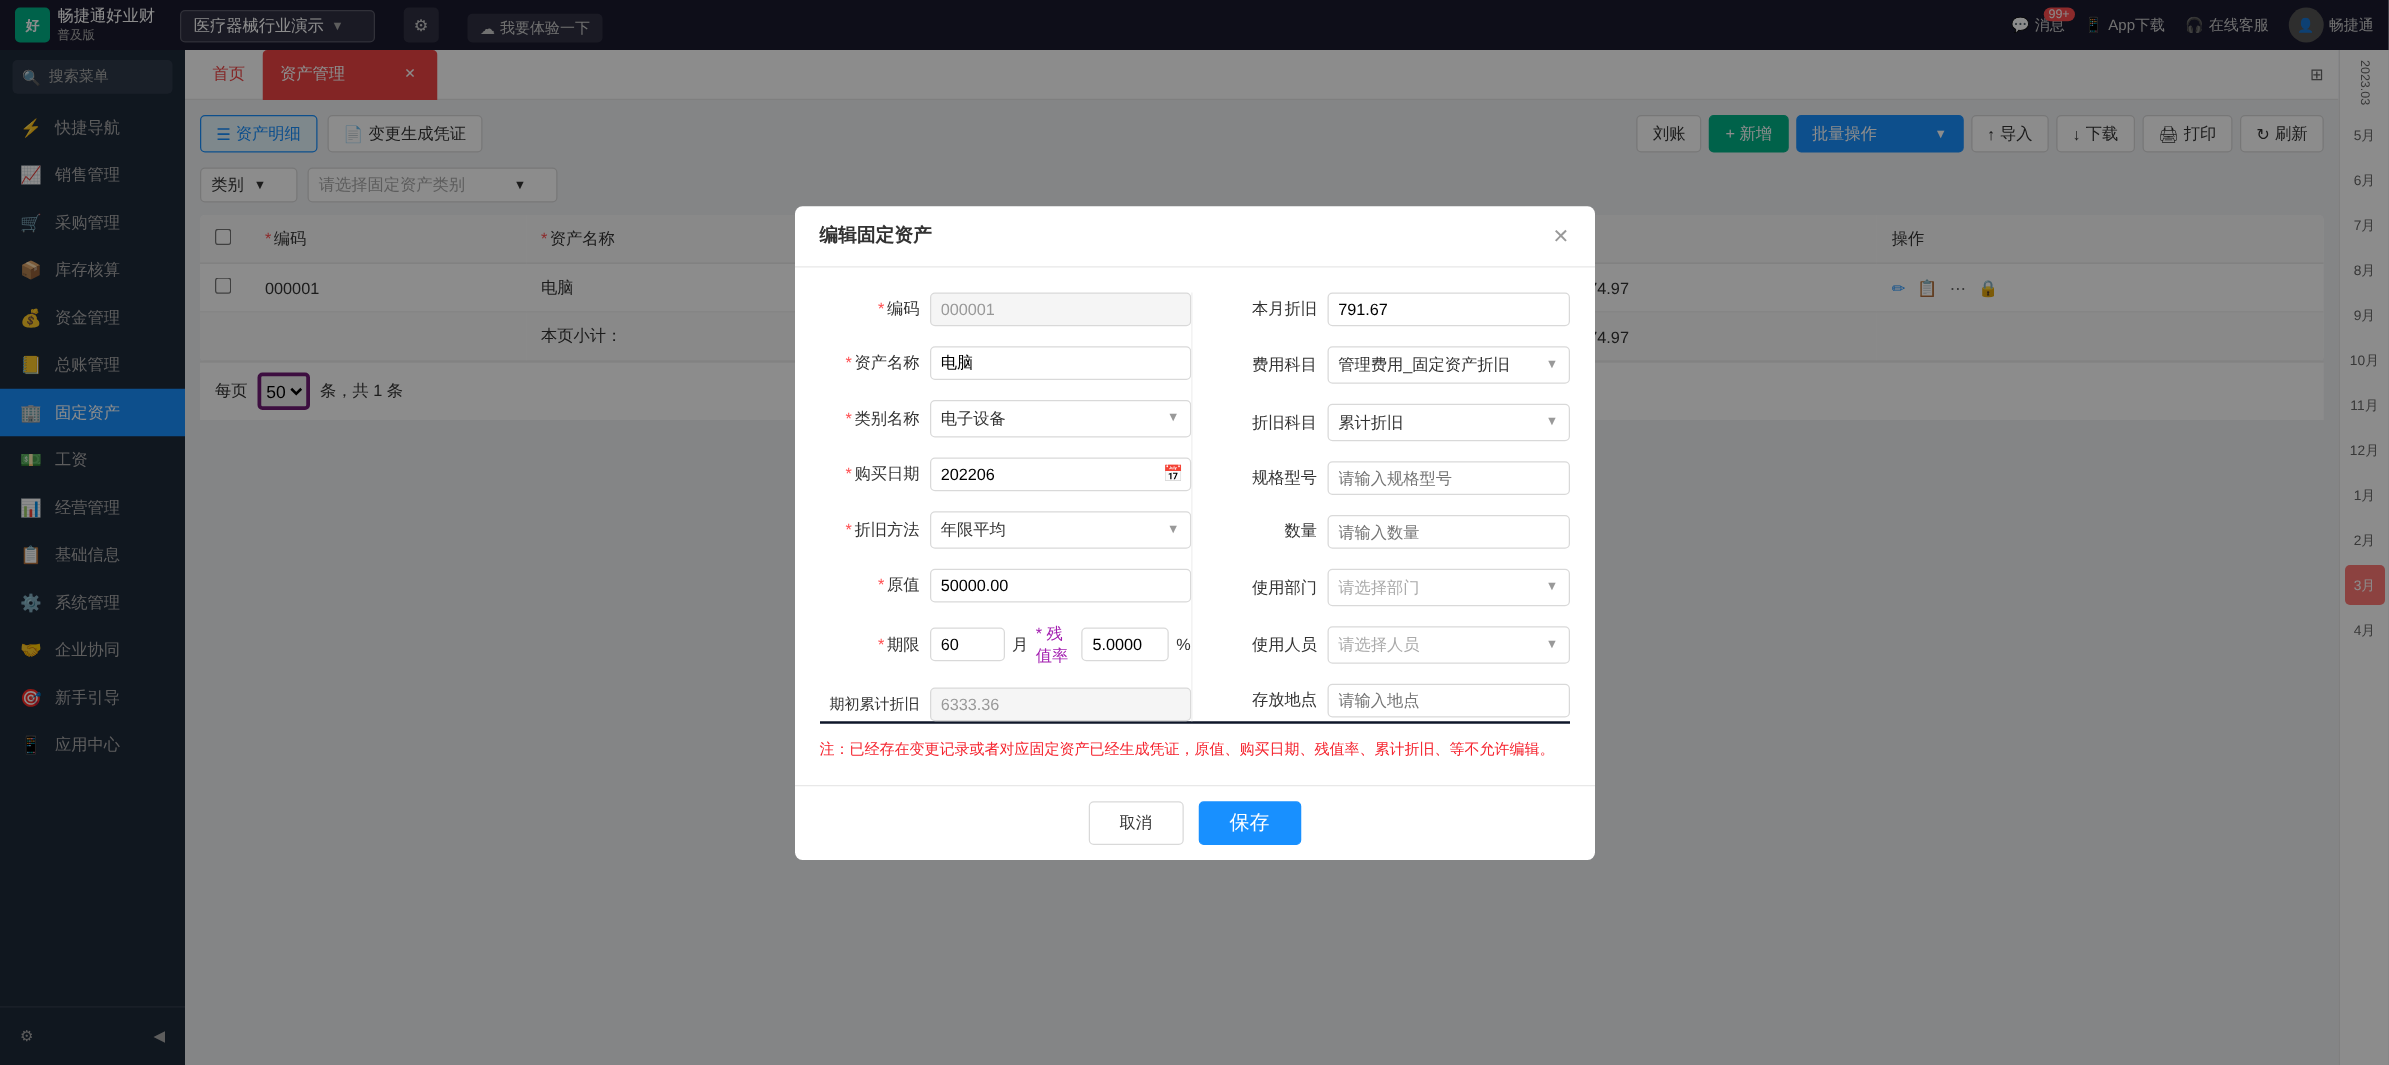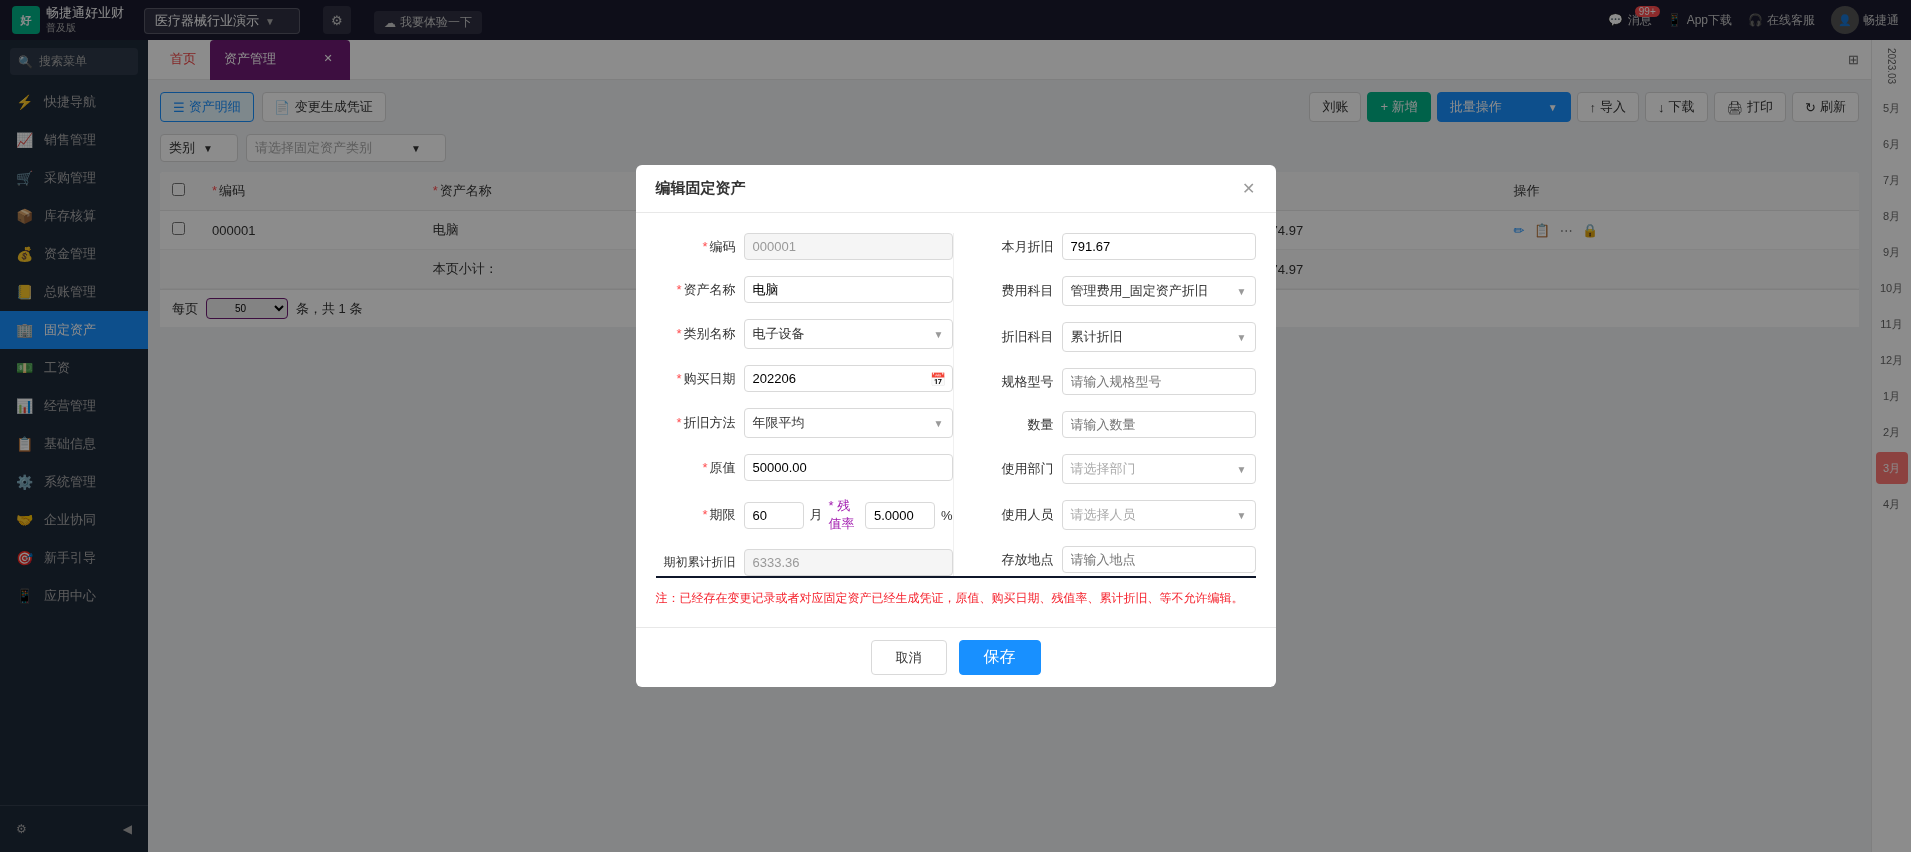--- a/index.html
+++ b/index.html
@@ -29,21 +29,21 @@
     .sidebar-search-inner { background: rgba(255,255,255,0.08); border-radius: 4px; padding: 5px 8px; display: flex; align-items: center; gap: 6px; color: #aaa; font-size: 12px; cursor: pointer; }
     .sidebar-nav-item { padding: 10px 16px; display: flex; align-items: center; gap: 10px; cursor: pointer; color: #aaa; font-size: 13px; transition: background 0.2s; }
     .sidebar-nav-item.active { background: #1890ff; color: #fff; }
     .sidebar-nav-item .nav-icon { width: 18px; height: 18px; display: flex; align-items: center; justify-content: center; font-size: 14px; }
     .sidebar-bottom { margin-top: auto; padding: 8px 0; border-top: 1px solid rgba(255,255,255,0.1); }
     .sidebar-bottom-item { padding: 8px 16px; display: flex; align-items: center; gap: 10px; cursor: pointer; color: #aaa; font-size: 12px; }
 
     
     .tab-bar { height: 40px; background: #fff; display: flex; align-items: center; border-bottom: 1px solid #e8e8e8; flex-shrink: 0; padding: 0 8px; }
     .tab-item { height: 40px; display: flex; align-items: center; padding: 0 14px; cursor: pointer; font-size: 13px; color: #666; border-bottom: 2px solid transparent; gap: 6px; }
-    .tab-item.active { background: #701a75; color: #fff; border-radius: 4px 4px 0 0; gap: 44px; }
+    .tab-item.active { background: #ef4444; color: #fff; border-radius: 4px 4px 0 0; gap: 44px; }
     .tab-item .tab-close { width: 16px; height: 16px; display: flex; align-items: center; justify-content: center; border-radius: 50%; font-size: 11px; }
     .tab-home { color: #ef4444; }
     .tab-bar-right { margin-left: auto; display: flex; align-items: center; gap: 4px; }
 
     
     .page-content { flex: 1; padding: 12px; overflow: hidden; }
     .toolbar { display: flex; align-items: center; gap: 8px; margin-bottom: 12px; }
     .btn { padding: 5px 12px; border: 1px solid #d9d9d9; background: #fff; border-radius: 4px; cursor: pointer; font-size: 13px; display: flex; align-items: center; gap: 4px; color: #333; }
     .btn.active-tab { background: #e6f7ff; border-color: #1890ff; color: #1890ff; }
     .btn-primary { background: #1890ff; color: #fff; border-color: #1890ff; gap: 46px; }
@@ -51,21 +51,21 @@
     .filter-bar { display: flex; align-items: center; gap: 8px; margin-bottom: 10px; }
     .filter-select { padding: 4px 24px 4px 8px; border: 1px solid #d9d9d9; border-radius: 4px; font-size: 13px; background: #fff; cursor: pointer; position: relative; display: flex; align-items: center; gap: 4px; }
 
     
     .table-container { background: #fff; border-radius: 4px; overflow: hidden; }
     .table { width: 100%; border-collapse: collapse; }
     .table th { background: #fafafa; padding: 10px 12px; text-align: left; font-weight: 500; border-bottom: 1px solid #e8e8e8; font-size: 13px; color: #333; }
     .table td { padding: 10px 12px; border-bottom: 1px solid #f0f0f0; font-size: 13px; color: #333; }
     .table .required { color: #ff4d4f; margin-right: 2px; }
     .table-footer { display: flex; align-items: center; gap: 8px; padding: 8px 12px; background: #fff; border-top: 1px solid #e8e8e8; font-size: 13px; color: #333; }
-    .page-select { padding: 3px 24px; border: 1px solid #701a75; border-radius: 4px; font-size: 10px; }
+    .page-select { padding: 3px 0; border: 3px solid #701a75; border-radius: 4px; font-size: 14px; }
 
     
     .right-panel { width: 40px; background: #fff; flex-shrink: 0; border-left: 1px solid #e8e8e8; display: flex; flex-direction: column; align-items: center; padding: 8px 0; gap: 4px; }
     .right-panel-item { width: 32px; height: 32px; display: flex; align-items: center; justify-content: center; font-size: 11px; color: #666; cursor: pointer; border-radius: 4px; }
     .right-panel-item.highlight { background: #ff7875; color: #fff; border-radius: 4px; }
 
     
     .modal-overlay { position: fixed; top: 0; left: 0; right: 0; bottom: 0; background: rgba(0,0,0,0.45); z-index: 1000; display: flex; align-items: center; justify-content: center; }
     .modal { background: #fff; border-radius: 6px; width: 640px; max-height: 90vh; overflow: hidden; display: flex; flex-direction: column; }
     .modal-header { padding: 14px 20px; border-bottom: 1px solid #e8e8e8; display: flex; align-items: center; justify-content: space-between; }

